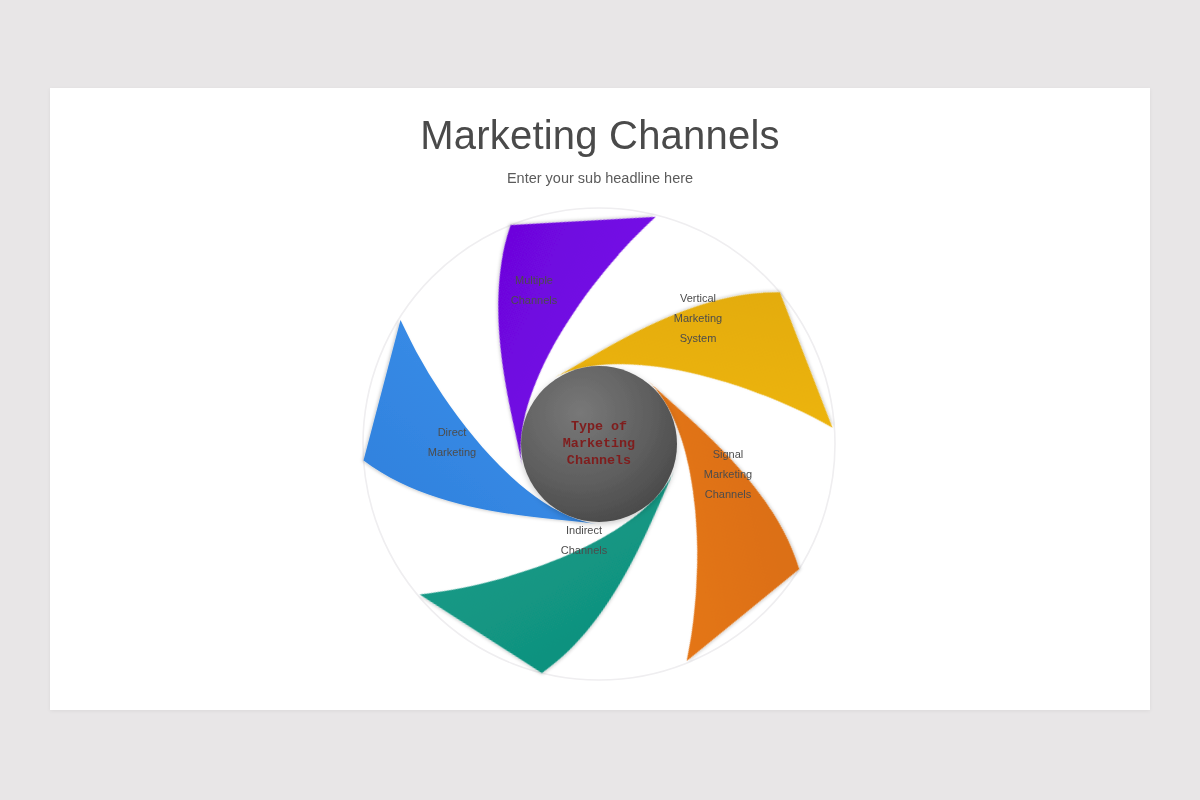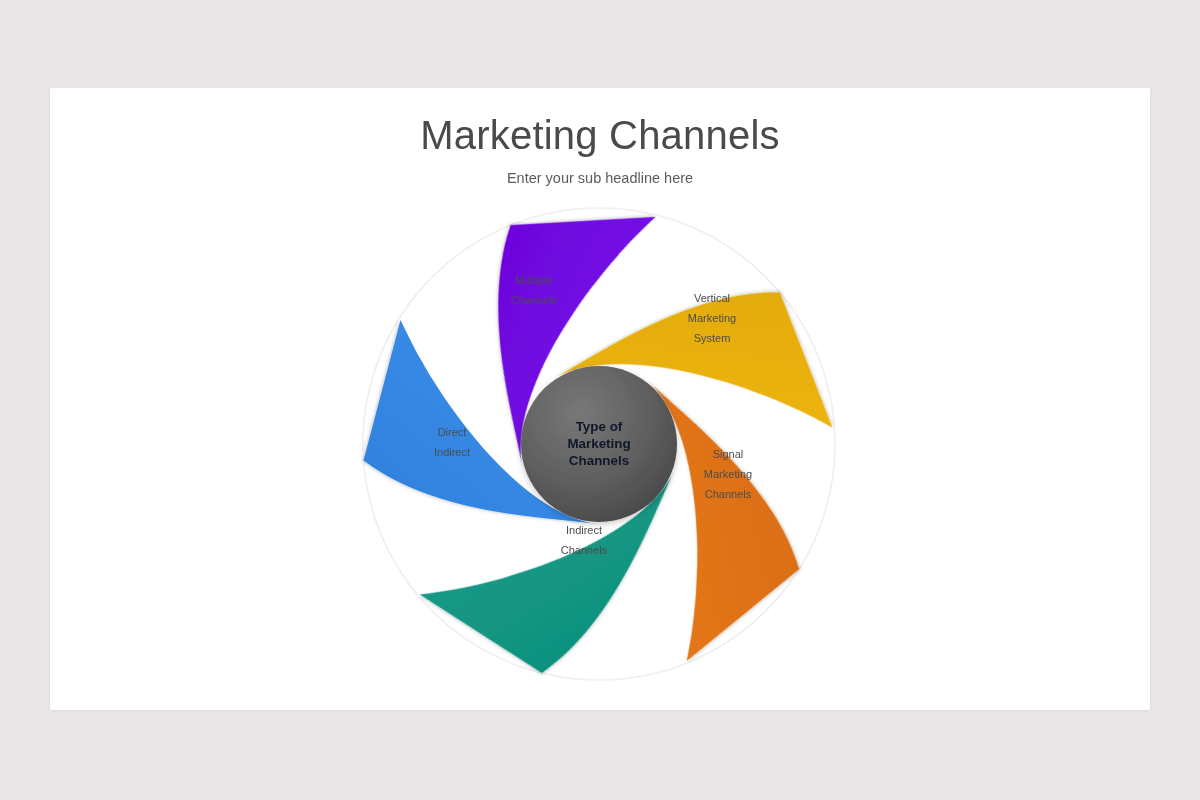--- a/index.html
+++ b/index.html
@@ -47,23 +47,24 @@
     font-weight: 400;
     white-space: pre-line;
     pointer-events: none;
   }
   #hub-label {
     position: absolute;
     text-align: center;
     font-size: 13.4px;
     line-height: 17px;
     font-weight: bold;
-    color: #0f172a;
+    color: #7f1d1d;
     white-space: pre-line;
     pointer-events: none;
+    font-family: Liberation Mono, monospace;
   }
 </style>
 </head>
 <body>
 
 <div id="slide">
 
   <div id="subtitle">Enter your sub headline here</div>
   <div id="title">Marketing Channels</div>
 
@@ -111,29 +112,29 @@
         <path d="M 628.95 358.79 C 621.96 405.21 621.40 518.61 565.46 591.43 L 425.00 554.44 C 508.84 517.07 618.59 433.29 628.95 358.79 Z" fill="url(#pg3)" filter="url(#petalShadow)" transform="rotate(90 549 356)"></path>
         <path d="M 628.95 358.79 C 621.96 405.21 621.40 518.61 565.46 591.43 L 425.00 554.44 C 508.84 517.07 618.59 433.29 628.95 358.79 Z" fill="url(#pg4)" filter="url(#petalShadow)" transform="rotate(162 549 356)"></path>
       </g>
 
     <circle id="hub" fill="url(#hubGrad)" filter="url(#hubShadow)" cx="549" cy="356" r="78"></circle>
   </svg>
 
   <div id="labels">
       <div class="petal-label" style="left: 424px; top: 182px; width: 120px;">Multiple
 Channels</div>
-      <div class="petal-label" style="left: 602px; top: 200px; width: 120px;">Vertical
+      <div class="petal-label" style="left: 588px; top: 200px; width: 120px;">Vertical
 Marketing
 System</div>
       <div class="petal-label" style="left: 618px; top: 356px; width: 120px;">Signal
 Marketing
 Channels</div>
       <div class="petal-label" style="left: 474px; top: 432px; width: 120px;">Indirect
 Channels</div>
       <div class="petal-label" style="left: 342px; top: 334px; width: 120px;">Direct
-Indirect</div>
+Marketing</div>
     </div>
 
   <div id="hub-label" style="left: 469px; top: 330px; width: 160px;">Type of
 Marketing
 Channels</div>
 
 </div>
 
 </body></html>

